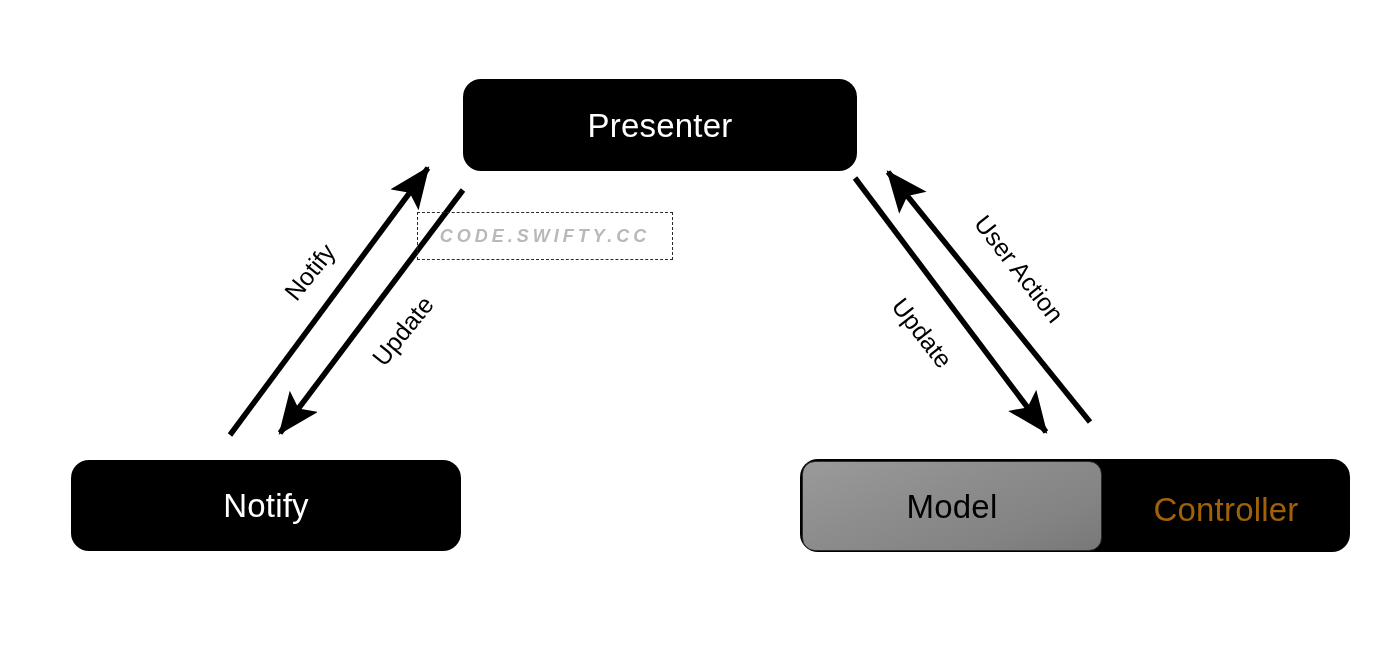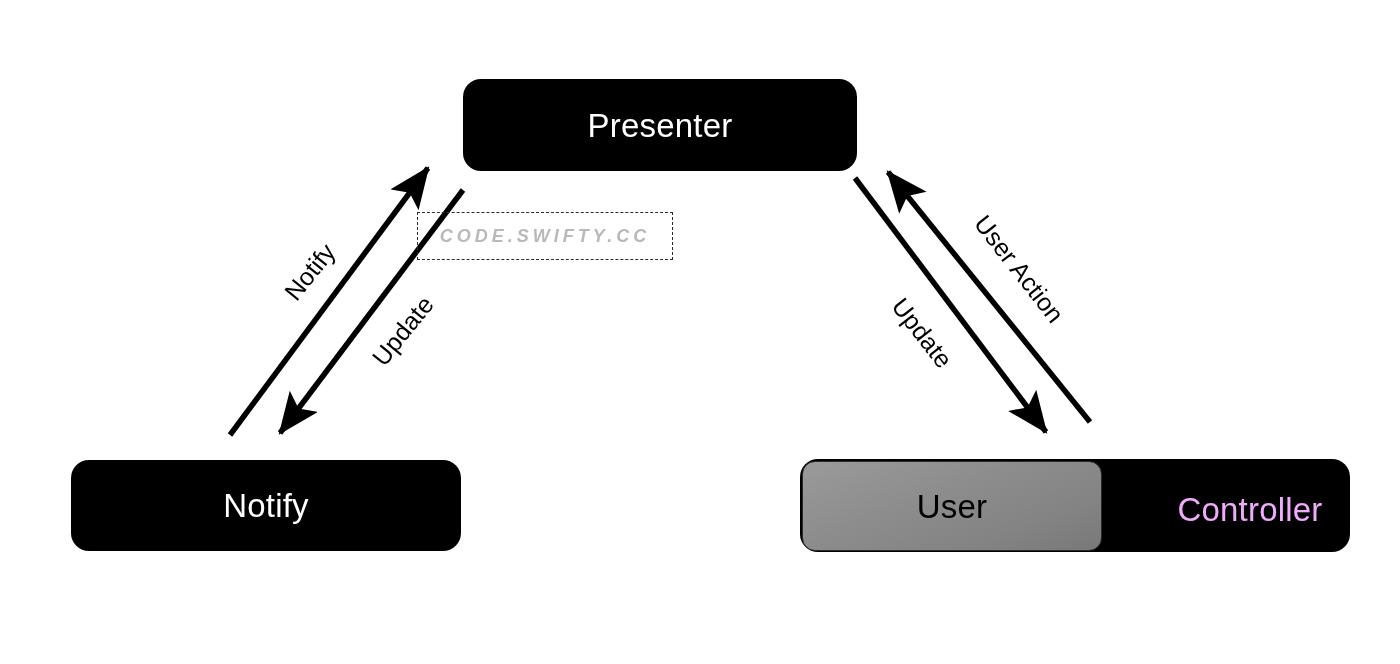--- a/index.html
+++ b/index.html
@@ -78,22 +78,21 @@
   }
   #node-controller-label {
     position: absolute;
     left: 302px;
     top: 0;
     width: 248px;
     height: 100px;
     display: flex;
     align-items: center;
     justify-content: center;
-    color: #f0abfc;
-    margin-left: 24px;
+    color: #a16207;
   }
   .edge-label {
     position: absolute;
     font-size: 25px;
     color: #000000;
     white-space: nowrap;
     transform-origin: 50% 50%;
     line-height: 1;
   }
   #label-notify {
@@ -162,21 +161,21 @@
   <div class="node node-dark" id="node-presenter">
     <span class="node-label">Presenter</span>
   </div>
 
   <div class="node node-dark" id="node-model">
     <span class="node-label">Notify</span>
   </div>
 
   <div class="node node-dark" id="node-viewcontroller">
     <div id="node-view">
-      <span class="node-label">User</span>
+      <span class="node-label">Model</span>
     </div>
     <div id="node-controller-label">
       <span class="node-label">Controller</span>
     </div>
   </div>
 
   <div class="edge-label" id="label-notify">Notify</div>
 
   <div class="edge-label" id="label-update-left">Update</div>
 

